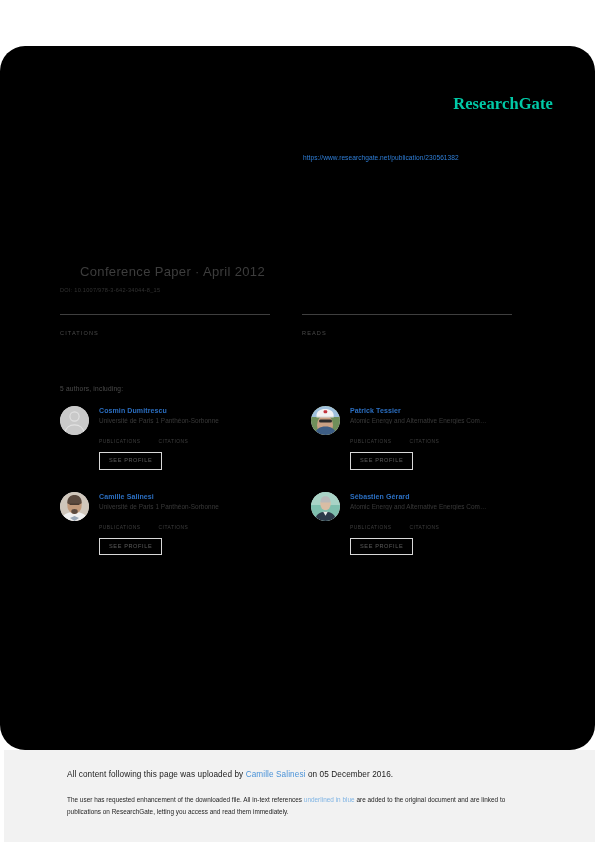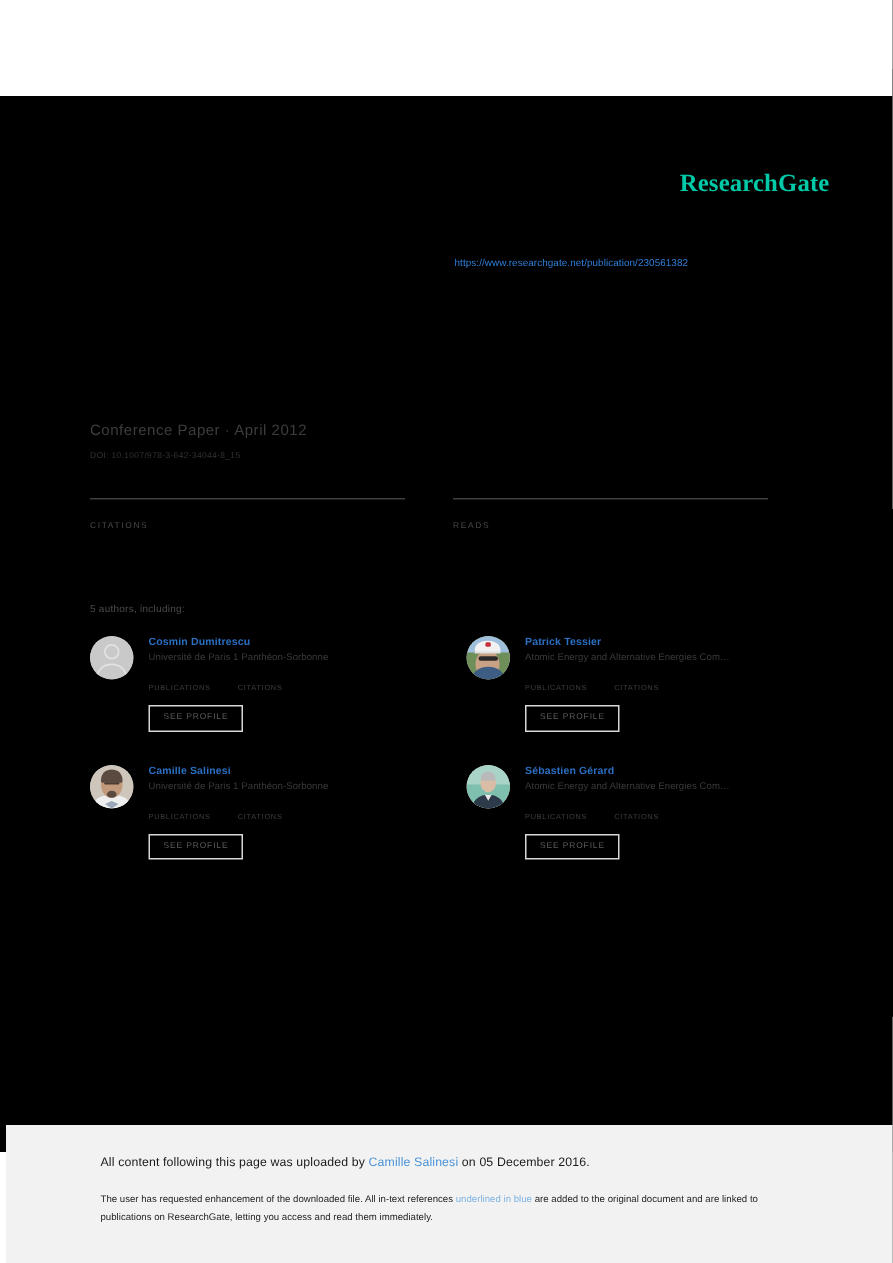--- a/index.html
+++ b/index.html
@@ -20,24 +20,25 @@
     position: absolute;
     left: 0; top: 0;
     width: 595px;
     height: 46px;
     background: #ffffff;
   }
 
   
   .dark-panel {
     position: absolute;
-    left: 0; top: 64px;
+    left: 0; top: 46px;
     width: 595px;
     height: 704px;
     background: #000000;
+    border-radius: 25px;
   }
 
   
   .rg-logo {
     position: absolute;
     right: 42px;
     top: 48px;
     font-family: "Liberation Serif", serif;
     font-size: 16.5px;
     font-weight: bold;
@@ -59,24 +60,25 @@
   }
 
   
   .meta {
     position: absolute;
     left: 60px;
     top: 218px;
     width: 470px;
   }
   .meta-type {
-    font-size: 10px;
+    font-size: 13px;
     color: #3d3d3d;
     letter-spacing: 0.35px;
     white-space: nowrap;
+    margin-left: 20px;
   }
   .meta-doi {
     margin-top: 8px;
     font-size: 5.6px;
     color: #333333;
     letter-spacing: 0.25px;
     white-space: nowrap;
   }
 
   

